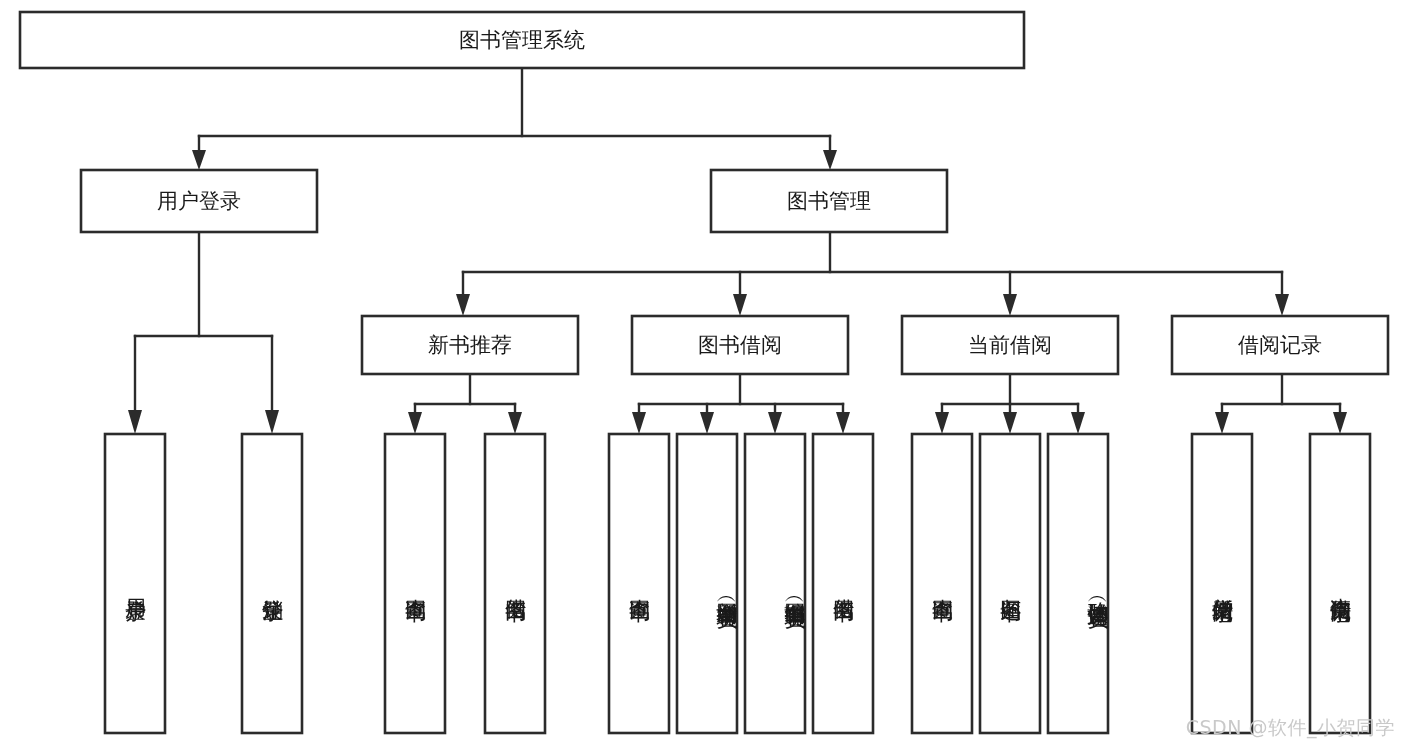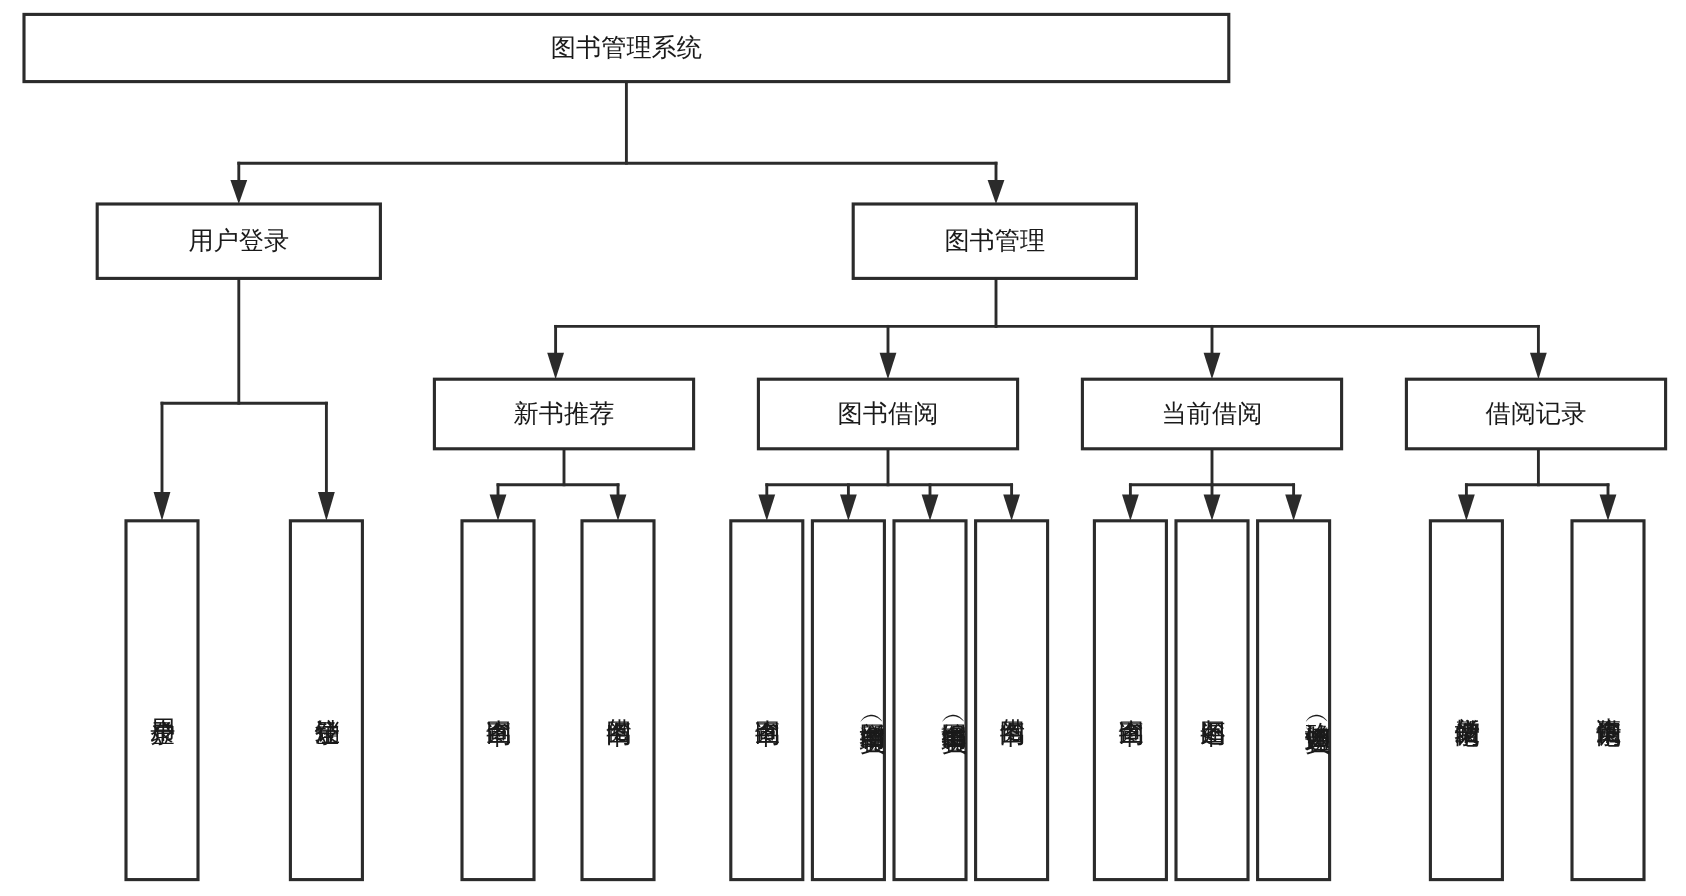--- a/index.html
+++ b/index.html
@@ -223,13 +223,14 @@
   <div class="leaf-label" style="left:745px; top:434px; width:60px; height:299px; align-items:flex-start; padding-top:12px; box-sizing:border-box;">编辑图书（管理员）</div>
   <div class="leaf-label" style="left:813px; top:434px; width:60px; height:299px;">借阅图书</div>
 
   <div class="leaf-label" style="left:912px; top:434px; width:60px; height:299px;">查询图书</div>
   <div class="leaf-label" style="left:980px; top:434px; width:60px; height:299px;">归还图书</div>
   <div class="leaf-label" style="left:1048px; top:434px; width:60px; height:299px; align-items:flex-start; padding-top:12px; box-sizing:border-box;">确认归还（管理员）</div>
 
   <div class="leaf-label" style="left:1192px; top:434px; width:60px; height:299px;">新增借阅记录</div>
   <div class="leaf-label" style="left:1310px; top:434px; width:60px; height:299px;">查询借阅记录</div>
 
+  <div class="watermark">CSDN @软件_小贺同学</div>
 </div>
 
 </body></html>

